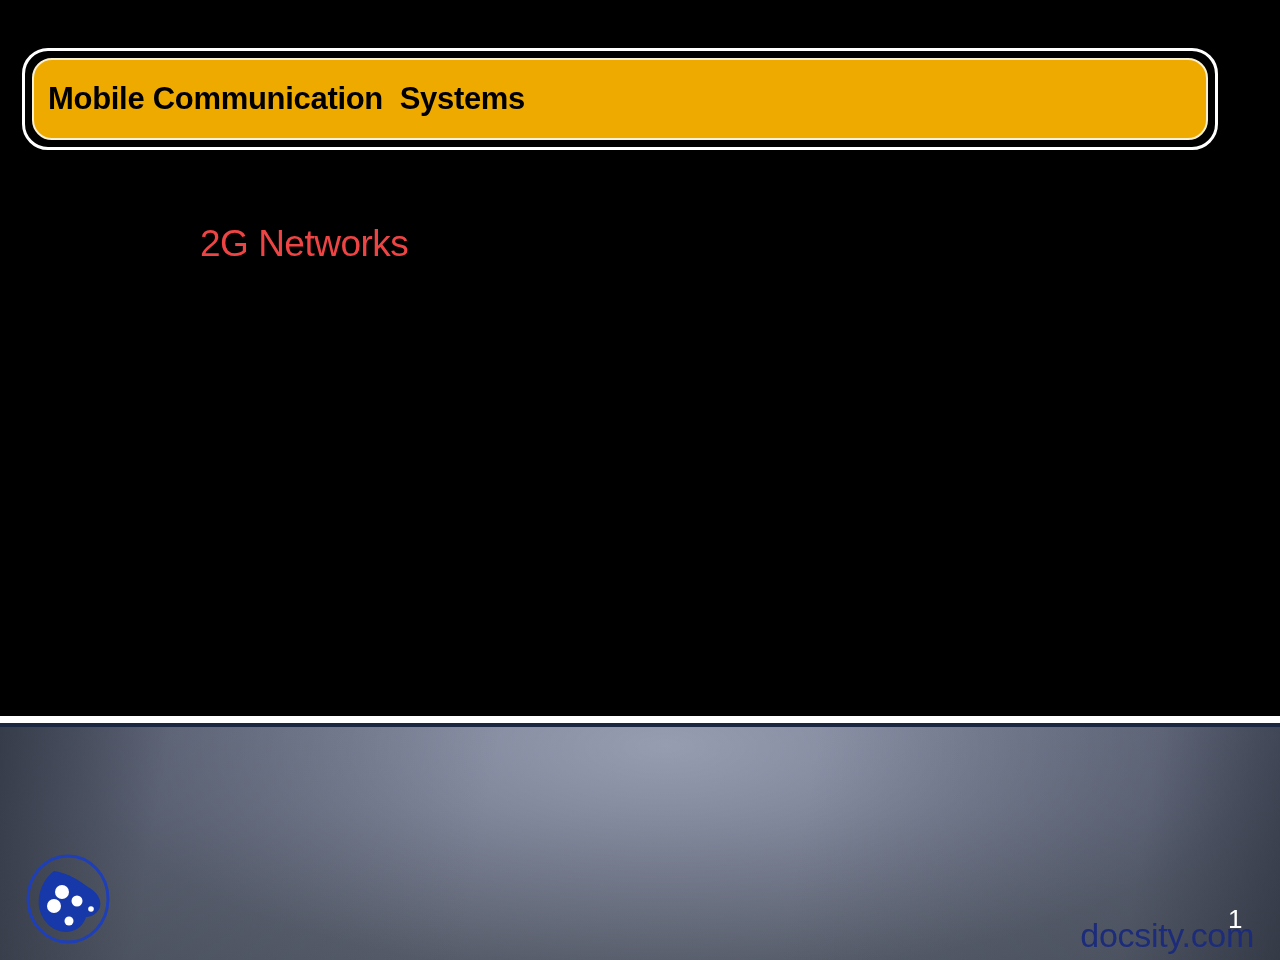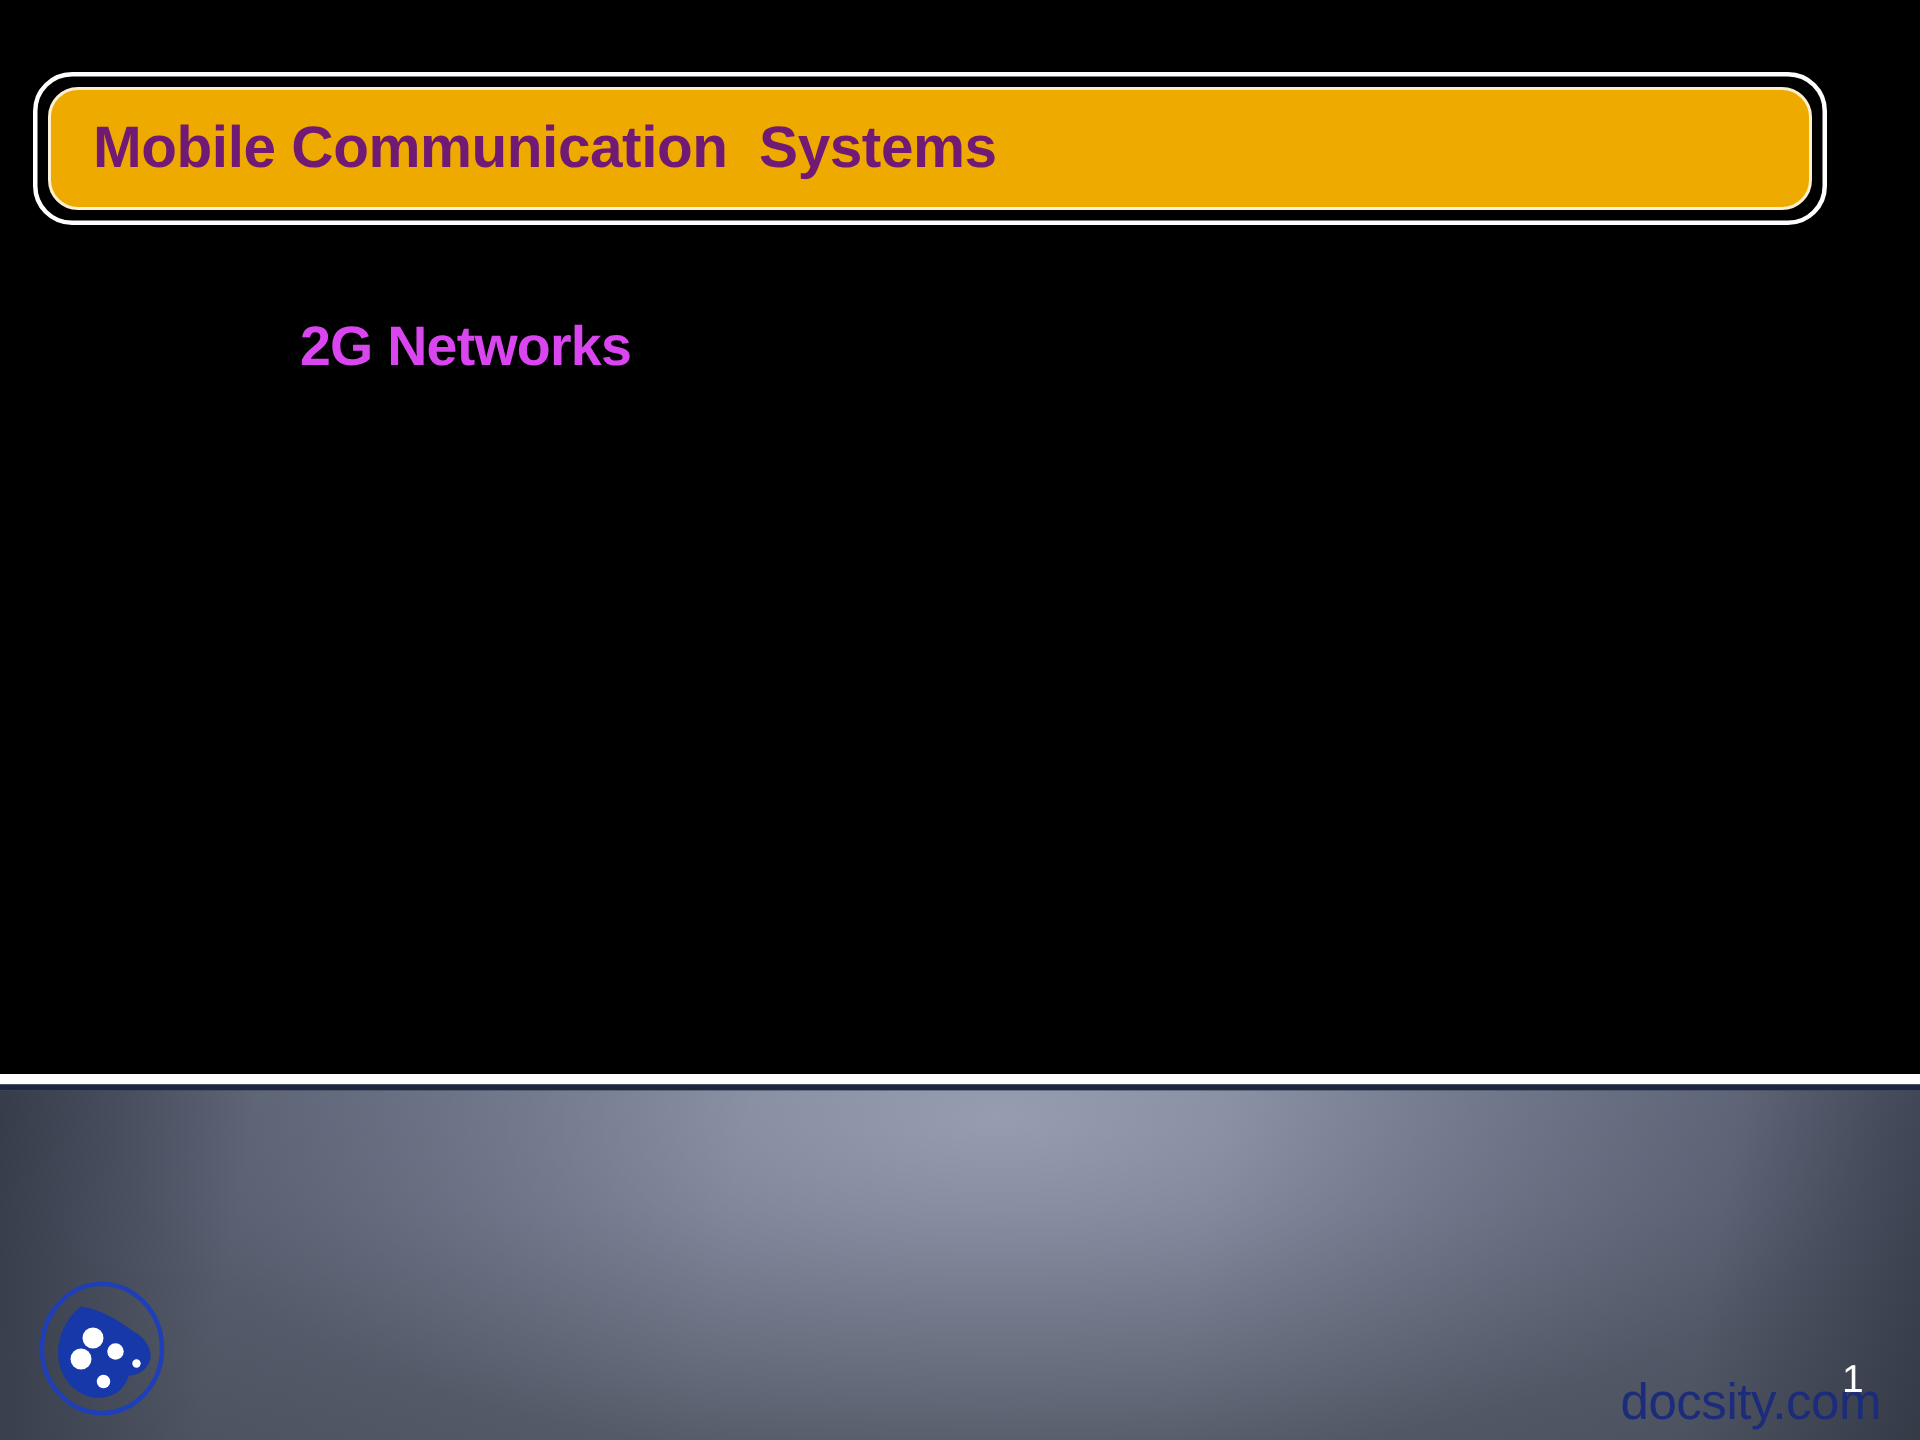--- a/index.html
+++ b/index.html
@@ -40,46 +40,46 @@
     right: 7px;
     bottom: 7px;
     box-sizing: border-box;
     border: 2px solid #FBF0CF;
     border-radius: 20px;
     background: #EFAA00;
     display: flex;
     align-items: center;
   }
   .title-text {
-    font-size: 39px;
+    font-size: 31px;
     font-weight: bold;
-    color: #701a75;
+    color: #000000;
     letter-spacing: -0.3px;
-    padding-left: 28px;
+    padding-left: 14px;
     white-space: pre;
     line-height: 1;
     margin-top: -2px;
   }
 
   
   .body-area {
     position: absolute;
     left: 0;
     top: 150px;
     width: 1280px;
     height: 566px;
     background: #000000;
   }
   .subtitle {
     position: absolute;
     left: 200px;
-    top: 62px;
+    top: 75px;
     font-size: 37px;
-    font-weight: bold;
-    color: #d946ef;
+    font-weight: normal;
+    color: #ef4444;
     letter-spacing: -0.5px;
     line-height: 1;
     white-space: pre;
   }
 
   
   .sep-white {
     position: absolute;
     left: 0;
     top: 716px;

